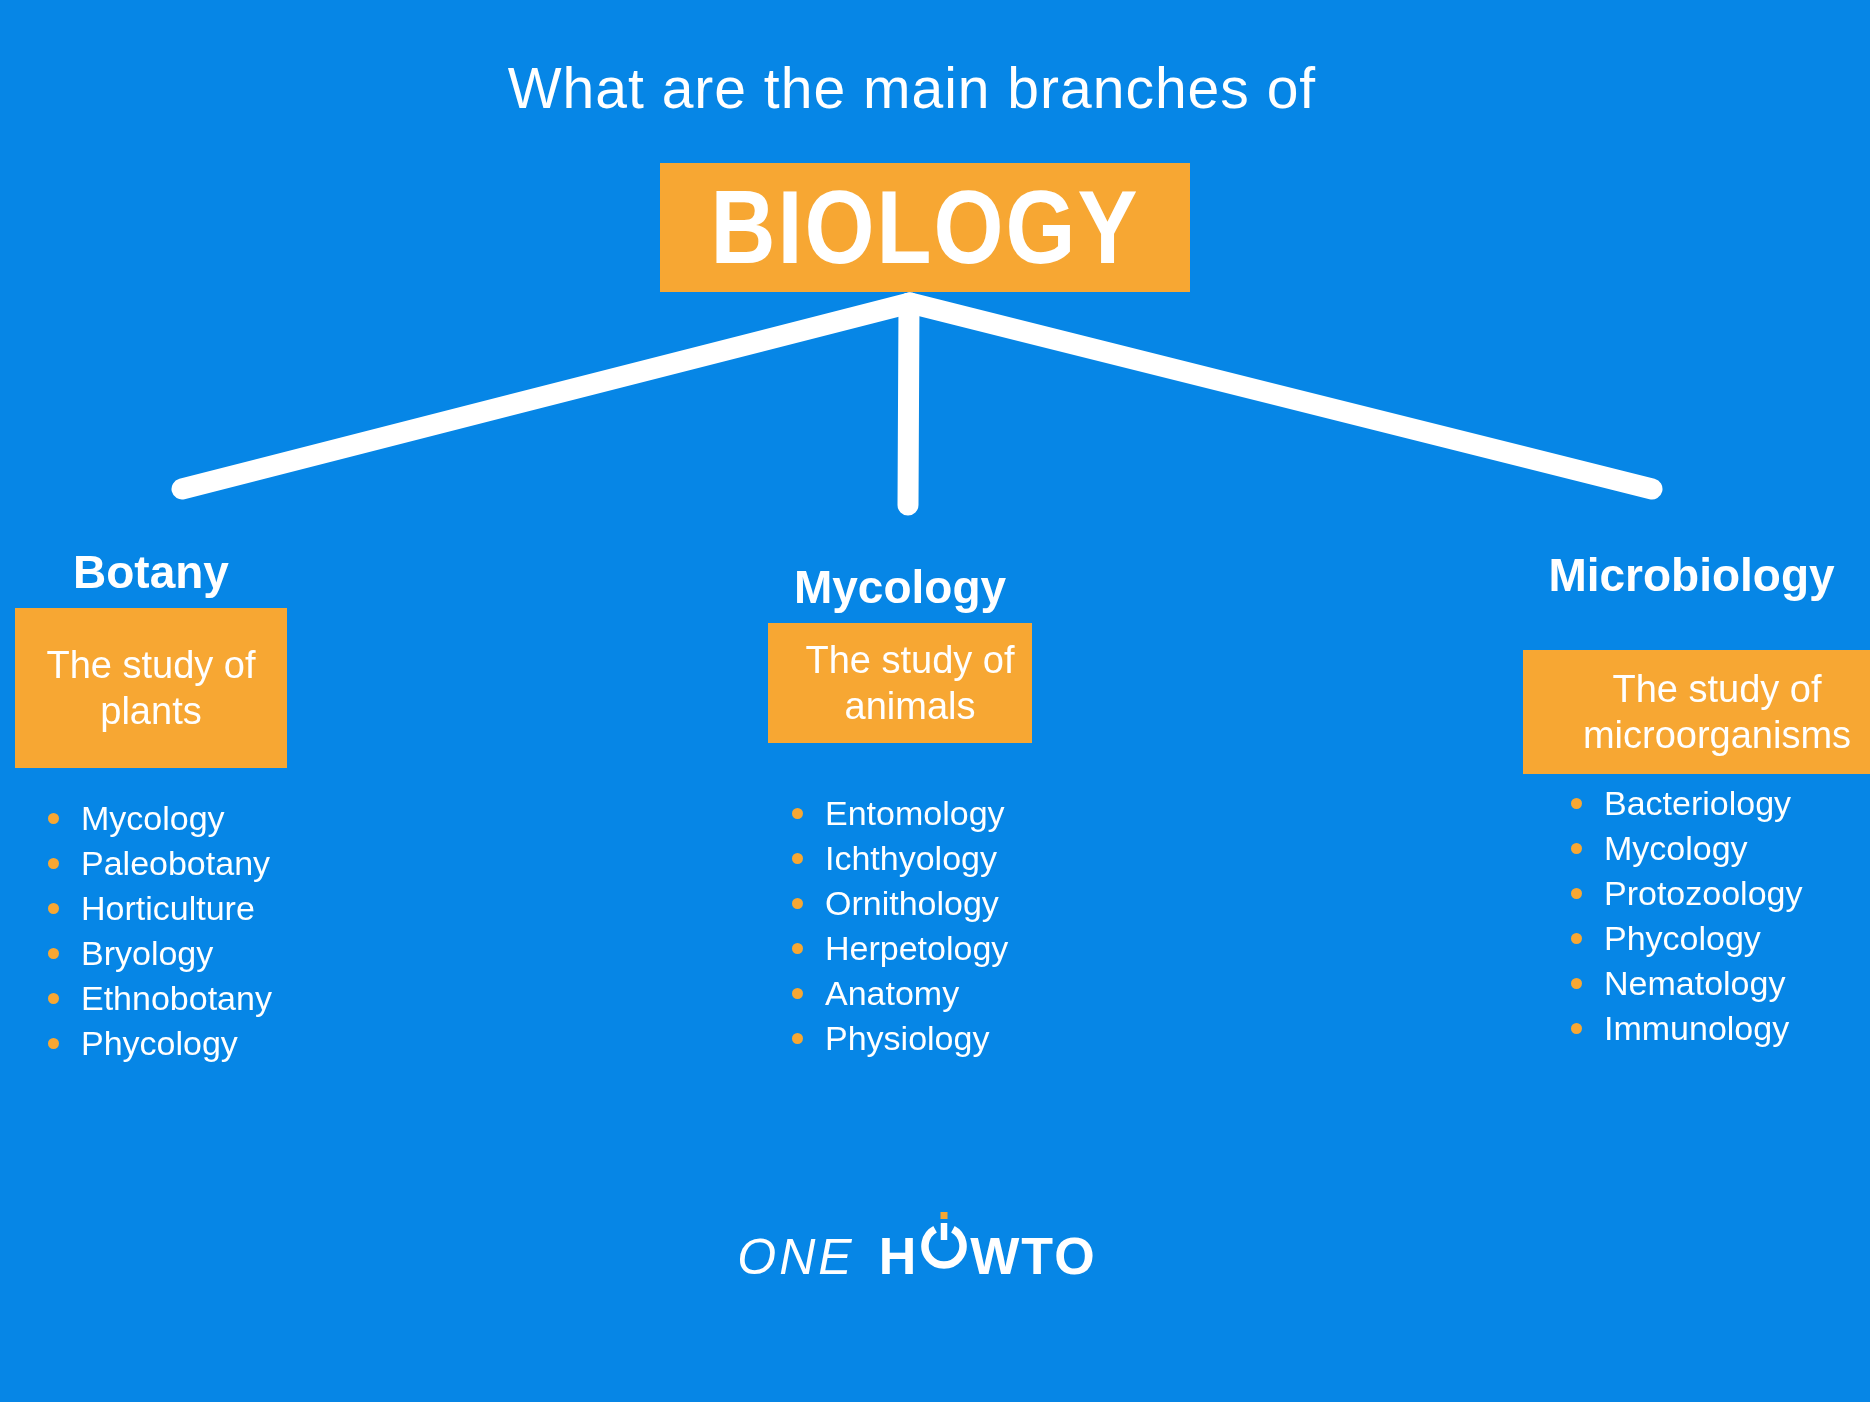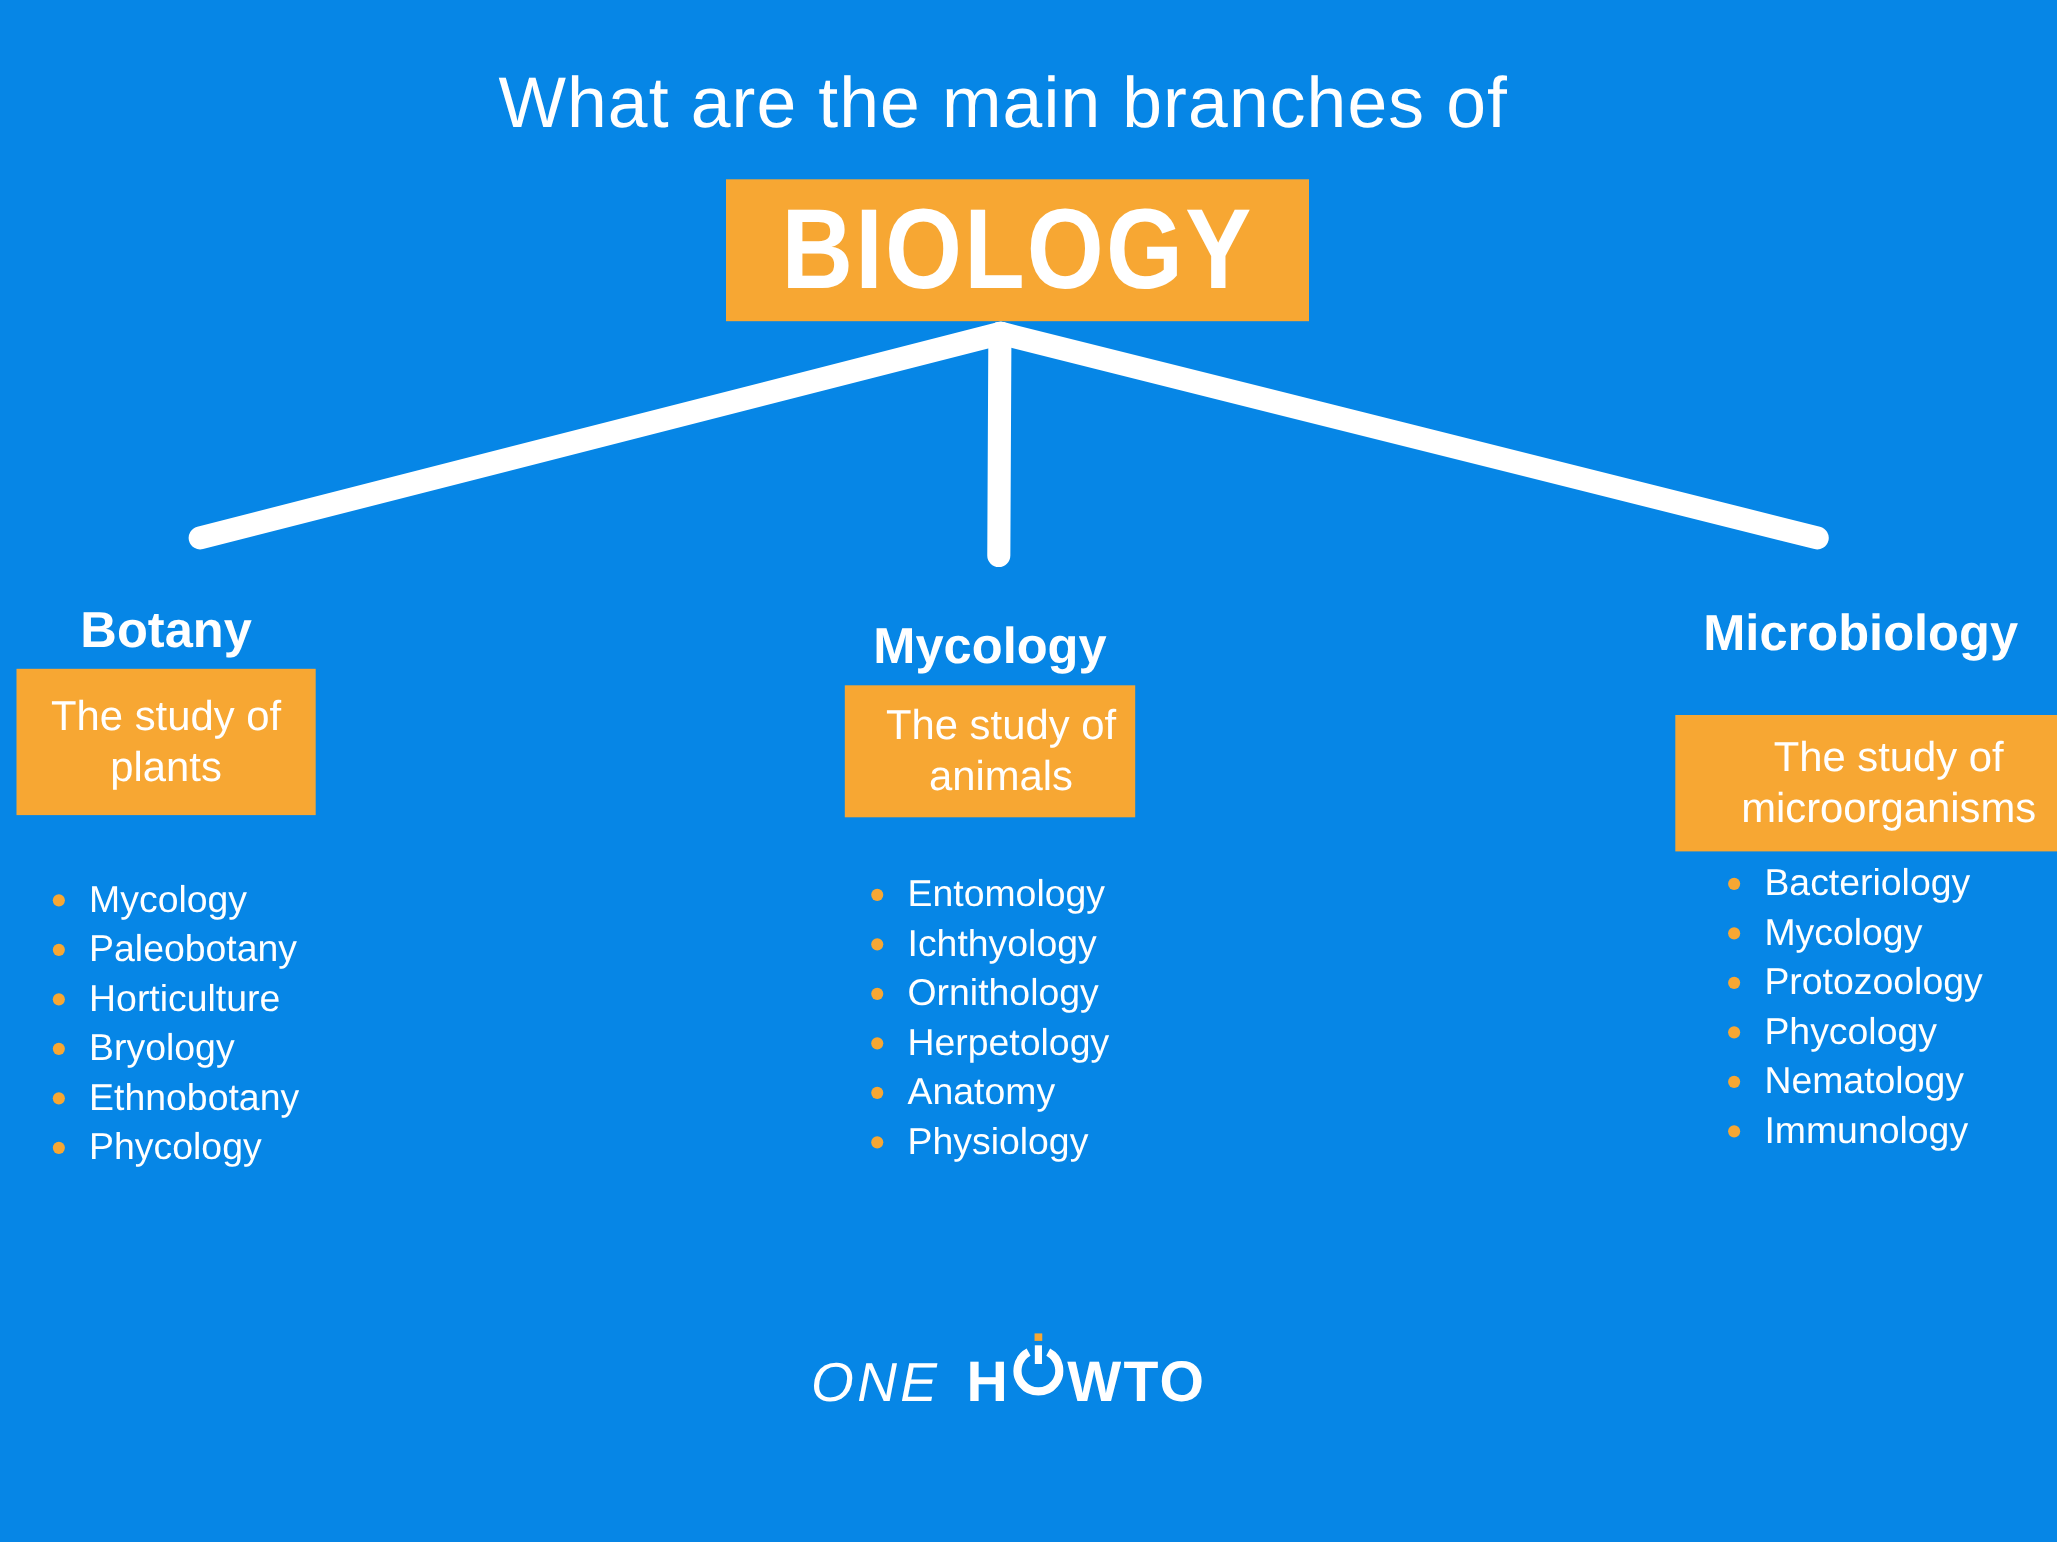--- a/index.html
+++ b/index.html
@@ -14,21 +14,21 @@
     width:1870px;height:1402px;
     background:var(--bg);
     overflow:hidden;
     font-family:"Liberation Sans", sans-serif;
     color:var(--txt);
   }
   
   .title{
     position:absolute;top:55px;left:0;width:1824px;
     text-align:center;
-    font-size:65px;font-weight:400;letter-spacing:1px;
+    font-size:57px;font-weight:400;letter-spacing:1px;
     color:var(--txt);
   }
   .subject-box{
     position:absolute;left:660px;top:163px;width:530px;height:129px;
     background:var(--accent);
     display:flex;align-items:center;justify-content:center;
   }
   .subject-box span{
     display:inline-block;
     font-size:90px;font-weight:700;letter-spacing:2px;
@@ -57,21 +57,21 @@
     font-size:34px;line-height:45px;
     padding-left:33px;white-space:nowrap;
   }
   ul.topics li::before{
     content:"";
     position:absolute;left:0;top:17px;
     width:11px;height:11px;border-radius:50%;
     background:var(--accent);
   }
   #name-botany{left:15px;top:545px;width:272px;}
-  #box-botany{left:15px;top:608px;width:272px;height:133px;}
+  #box-botany{left:15px;top:608px;width:272px;height:160px;}
   #list-botany{left:48px;top:796px;}
   #name-zoology{left:768px;top:560px;width:264px;}
   #box-zoology{left:768px;top:623px;width:264px;height:120px;padding-left:28px;}
   #list-zoology{left:792px;top:791px;}
   #name-microbiology{left:1523px;top:548px;width:337px;}
   #box-microbiology{left:1523px;top:618px;width:388px;height:124px;margin-top:32px;}
   #list-microbiology{left:1571px;top:781px;}
   
   .logo{
     position:absolute;left:0;top:1212px;width:1834px;

